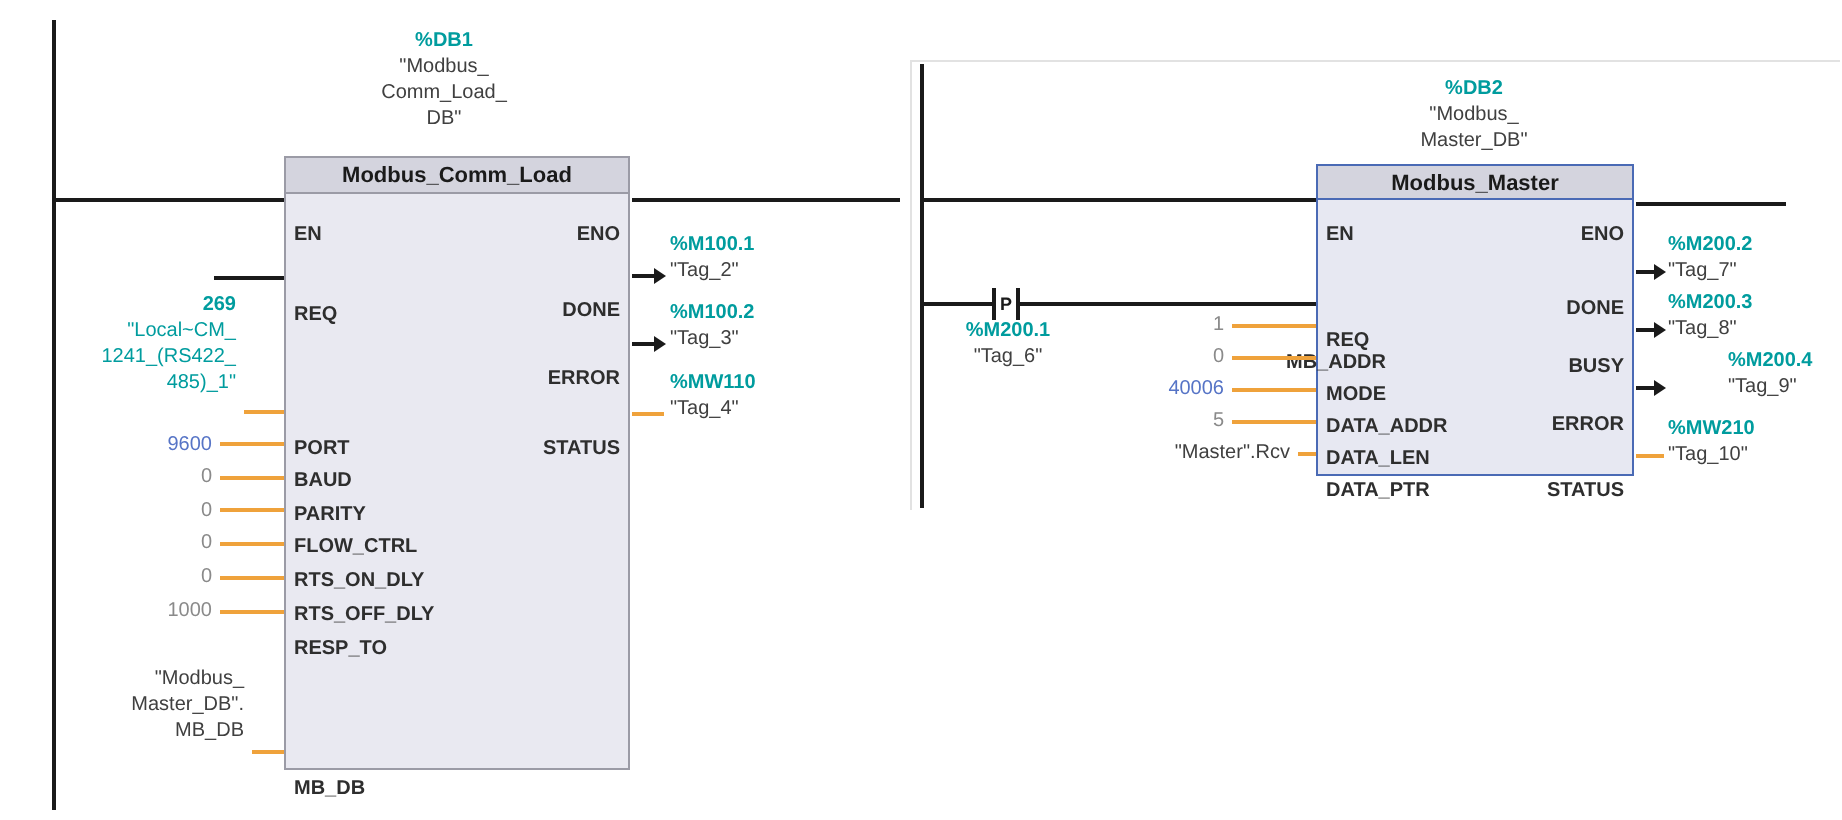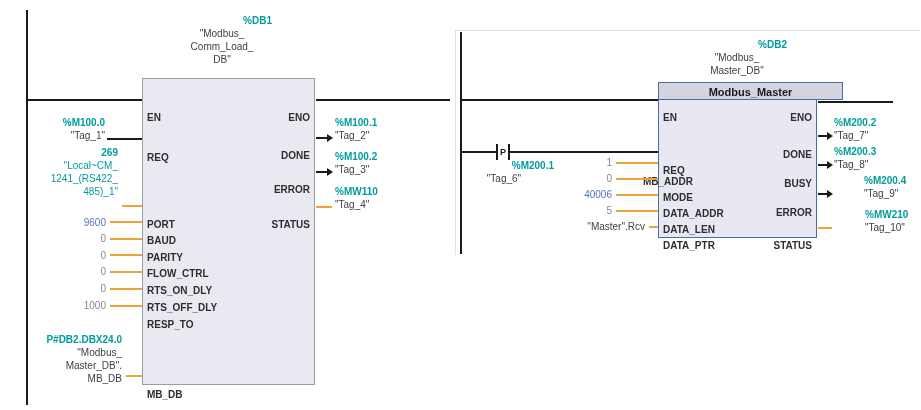--- a/index.html
+++ b/index.html
@@ -5,21 +5,21 @@
   :root{
     --teal:#009C9E; --const_blue:#5674C6; --const_gray:#8A8A8A;
     --orange:#EFA23B; --block_fill:#E9E9F1; --header_fill:#D4D4DE;
     --block_border:#9B9BA6; --selected_border:#4A6AB5; --wire:#1a1a1a; --text_dark:#404040;
   }
   html,body{margin:0;padding:0;background:#fff;}
   #canvas{position:relative;width:921px;height:410px;background:#ffffff;overflow:hidden;
           font-family:"Liberation Sans",sans-serif;}
   .abs{position:absolute;}
   .t{font-size:10px;line-height:13px;white-space:nowrap;color:var(--text_dark);}
-  .addr{color:var(--teal);font-weight:bold;text-align:right;}
+  .addr{color:var(--teal);font-weight:bold;}
   .tagname{color:var(--text_dark);}
   .vblue{color:var(--const_blue);}
   .vgray{color:var(--const_gray);}
   .port{font-size:10px;line-height:12px;font-weight:bold;color:#2e2e2e;white-space:nowrap;margin-top:19px;}
   .hline{height:2px;background:var(--wire);}
   .oline{height:2px;background:var(--orange);}
   .vline{width:2px;background:var(--wire);}
   .faint{background:#E2E2E2;}
   .blockbody{background:var(--block_fill);border:1px solid var(--block_border);box-sizing:border-box;}
   .blockhead{background:var(--header_fill);border:1px solid var(--block_border);box-sizing:border-box;
@@ -40,20 +40,21 @@
   <div class="abs hline" style="left:28px;top:99px;width:114px;"></div>
 
   <div class="abs t stack calign" style="left:172px;top:14px;width:100px;">
     <span class="addr">%DB1</span>
     <span class="tagname">"Modbus_</span>
     <span class="tagname">Comm_Load_</span>
     <span class="tagname">DB"</span>
   </div>
 
   <div class="abs blockbody" style="left:142px;top:78px;width:173px;height:307px;"></div>
+  <div class="abs blockhead" style="left:142px;top:78px;width:173px;height:19px;line-height:19px;">Modbus_Comm_Load</div>
 
   <span class="abs port" style="left:147px;top:93px;">EN</span>
   <span class="abs port ralign" style="left:250px;top:93px;width:60px;">ENO</span>
 
   <span class="abs port" style="left:147px;top:133px;">REQ</span>
   <span class="abs port" style="left:147px;top:200px;">PORT</span>
   <span class="abs port" style="left:147px;top:216px;">BAUD</span>
   <span class="abs port" style="left:147px;top:233px;">PARITY</span>
   <span class="abs port" style="left:147px;top:249px;">FLOW_CTRL</span>
   <span class="abs port" style="left:147px;top:266px;">RTS_ON_DLY</span>
@@ -68,38 +69,33 @@
   <div class="abs hline" style="left:107px;top:138px;width:35px;"></div>
   <div class="abs oline" style="left:122px;top:205px;width:20px;"></div>
   <div class="abs oline" style="left:110px;top:221px;width:32px;"></div>
   <div class="abs oline" style="left:110px;top:238px;width:32px;"></div>
   <div class="abs oline" style="left:110px;top:254px;width:32px;"></div>
   <div class="abs oline" style="left:110px;top:271px;width:32px;"></div>
   <div class="abs oline" style="left:110px;top:288px;width:32px;"></div>
   <div class="abs oline" style="left:110px;top:305px;width:32px;"></div>
   <div class="abs oline" style="left:126px;top:375px;width:16px;"></div>
 
-  <div class="abs t stack ralign" style="left:5px;top:116px;width:100px;">
-    <span class="addr">%M100.0</span>
-    <span class="tagname">"Tag_1"</span>
-  </div>
   <div class="abs t stack ralign" style="left:5px;top:146px;width:113px;">
     <span class="addr">269</span>
     <span style="color:var(--teal);">"Local~CM_</span>
     <span style="color:var(--teal);">1241_(RS422_</span>
     <span style="color:var(--teal);">485)_1"</span>
   </div>
   <span class="abs t ralign vblue" style="left:16px;top:216px;width:90px;">9600</span>
   <span class="abs t ralign vgray" style="left:16px;top:232px;width:90px;">0</span>
   <span class="abs t ralign vgray" style="left:16px;top:249px;width:90px;">0</span>
   <span class="abs t ralign vgray" style="left:16px;top:265px;width:90px;">0</span>
   <span class="abs t ralign vgray" style="left:16px;top:282px;width:90px;">0</span>
   <span class="abs t ralign vgray" style="left:16px;top:299px;width:90px;">1000</span>
   <div class="abs t stack ralign" style="left:5px;top:333px;width:117px;">
-    <span class="addr">P#DB2.DBX24.0</span>
     <span class="tagname">"Modbus_</span>
     <span class="tagname">Master_DB".</span>
     <span class="tagname">MB_DB</span>
   </div>
 
   <div class="abs hline" style="left:316px;top:99px;width:134px;"></div>
   <div class="abs hline" style="left:316px;top:137px;width:12px;"></div>
   <div class="abs arr" style="left:327px;top:134px;"></div>
   <div class="abs t stack" style="left:335px;top:116px;">
     <span class="addr">%M100.1</span>
@@ -132,21 +128,21 @@
   <div class="abs vline" style="left:496px;top:144px;height:16px;"></div>
   <div class="abs vline" style="left:508px;top:144px;height:16px;"></div>
   <span class="abs pcontact" style="left:498px;top:145px;width:10px;">P</span>
   <div class="abs hline" style="left:510px;top:151px;width:148px;"></div>
   <div class="abs t stack calign" style="left:454px;top:159px;width:100px;">
     <span class="addr">%M200.1</span>
     <span class="tagname">"Tag_6"</span>
   </div>
 
   <div class="abs blockbody sel" style="left:658px;top:82px;width:159px;height:156px;background:#E7E8F2;"></div>
-  <div class="abs blockhead sel" style="left:658px;top:82px;width:185px;height:18px;line-height:18px;">Modbus_Master</div>
+  <div class="abs blockhead sel" style="left:658px;top:82px;width:159px;height:18px;line-height:18px;">Modbus_Master</div>
 
   <span class="abs port" style="left:663px;top:93px;">EN</span>
   <span class="abs port ralign" style="left:750px;top:93px;width:62px;">ENO</span>
 
   <span class="abs port" style="left:663px;top:146px;">REQ</span>
   <span class="abs port" style="left:643px;top:157px;text-align:center;">MB_ADDR</span>
   <span class="abs port" style="left:663px;top:173px;">MODE</span>
   <span class="abs port" style="left:663px;top:189px;">DATA_ADDR</span>
   <span class="abs port" style="left:663px;top:205px;">DATA_LEN</span>
   <span class="abs port" style="left:663px;top:221px;">DATA_PTR</span>
@@ -180,18 +176,18 @@
     <span class="addr">%M200.3</span>
     <span class="tagname">"Tag_8"</span>
   </div>
   <div class="abs hline" style="left:818px;top:193px;width:10px;"></div>
   <div class="abs arr" style="left:827px;top:190px;"></div>
   <div class="abs t stack" style="left:864px;top:174px;">
     <span class="addr">%M200.4</span>
     <span class="tagname">"Tag_9"</span>
   </div>
   <div class="abs oline" style="left:818px;top:227px;width:14px;"></div>
-  <div class="abs t stack" style="left:834px;top:208px;margin-left:31px;">
+  <div class="abs t stack" style="left:834px;top:208px;">
     <span class="addr">%MW210</span>
     <span class="tagname">"Tag_10"</span>
   </div>
 
 </div>
 
 </body></html>

